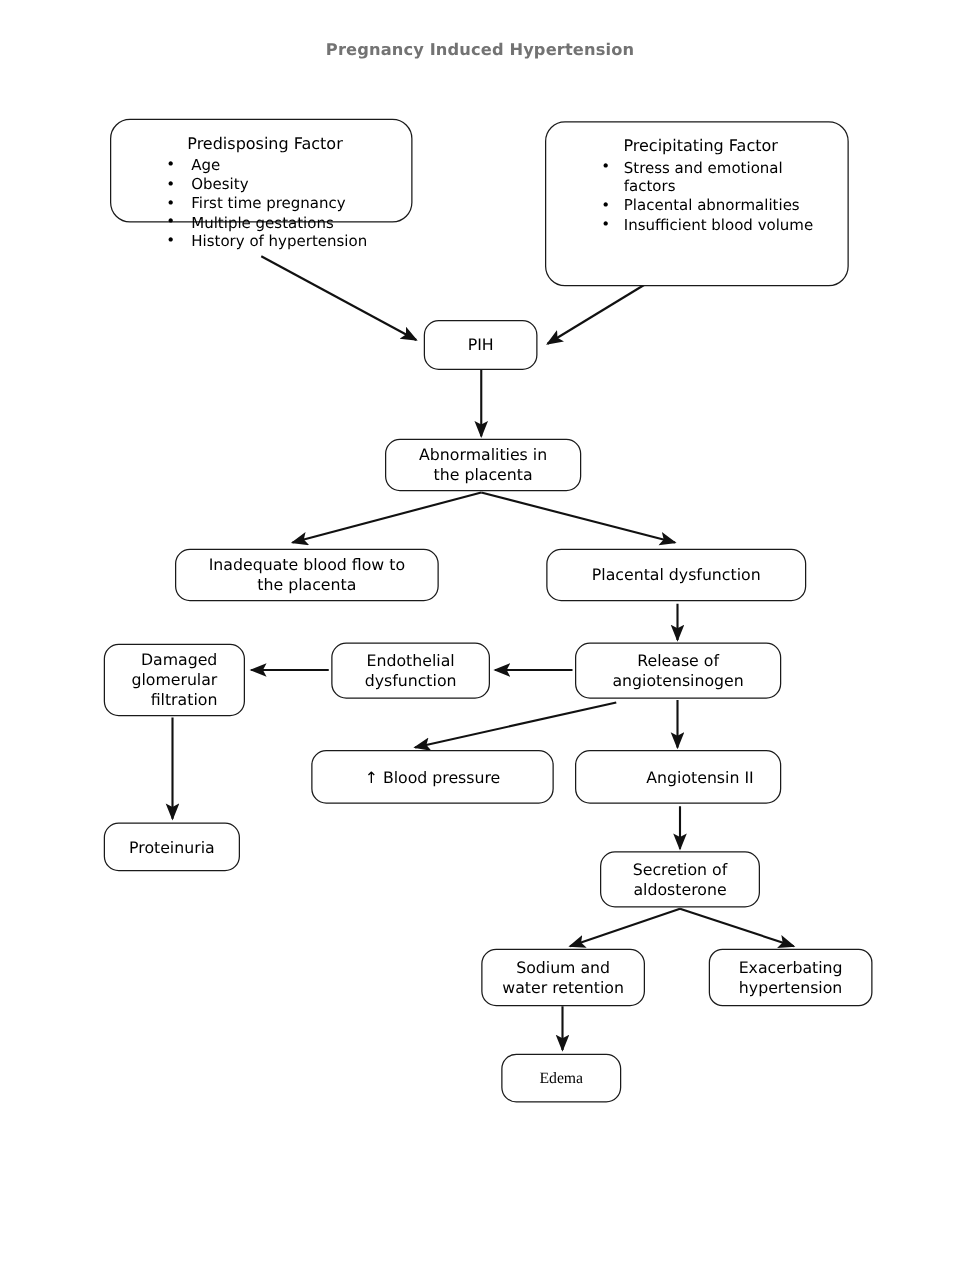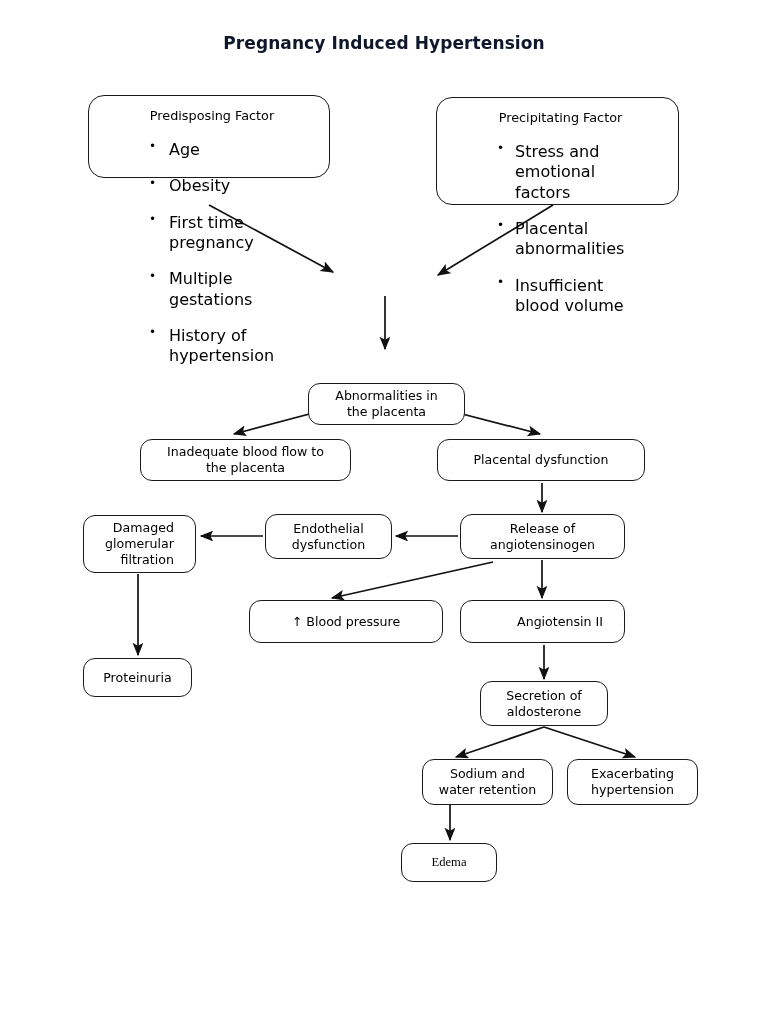--- a/index.html
+++ b/index.html
@@ -19,23 +19,23 @@
     left: 0; top: 0;
     width: 768px;
     height: 1024px;
   }
   .chart-title {
     position: absolute;
     left: 0;
     top: 33px;
     width: 768px;
     text-align: center;
-    font-size: 17px;
+    font-size: 13px;
     font-weight: bold;
-    color: #0f172a;
+    color: #737373;
     letter-spacing: 0.1px;
   }
   svg.edges {
     position: absolute;
     left: 0; top: 0;
     width: 768px;
     height: 1024px;
     pointer-events: none;
   }
   .node {
@@ -74,23 +74,23 @@
     padding-left: 6px;
   }
   ul.factor-list {
     list-style: none;
     margin: 0;
     padding: 0;
   }
   ul.factor-list li {
     position: relative;
     padding-left: 54px;
-    font-size: 16px;
+    font-size: 12px;
     line-height: 1.27;
-    margin: 16px;
+    margin: 0;
   }
   ul.factor-list li::before {
     content: "\2022";
     position: absolute;
     left: 34px;
     top: -0.5px;
     font-size: 12px;
   }
 </style>
 </head>
@@ -144,33 +144,36 @@
       <ul class="factor-list">
         <li>Age</li>
         <li>Obesity</li>
         <li>First time pregnancy</li>
         <li>Multiple gestations</li>
         <li>History of hypertension</li>
       </ul>
     </div>
   </div>
 
-  <div class="node factor-box" style="left:436px; top:97px; width:243px; height:108px;">
+  <div class="node factor-box" style="left:436px; top:97px; width:243px; height:132px;">
     <div class="factor-inner">
       <div class="factor-heading">Precipitating Factor</div>
       <ul class="factor-list">
         <li style="padding-left:52px;">Stress and emotional factors</li>
         <li style="padding-left:52px;">Placental abnormalities</li>
         <li style="padding-left:52px;">Insufficient blood volume</li>
       </ul>
     </div>
   </div>
 
-
-  <div class="node" style="left:308px; top:351px; width:157px; height:42px;margin-top:32px;">
+  <div class="node" style="left:339px; top:256px; width:91px; height:40px;">
+    <span class="node-label">PIH</span>
+  </div>
+
+  <div class="node" style="left:308px; top:351px; width:157px; height:42px;">
     <span class="node-label">Abnormalities in
 the placenta</span>
   </div>
 
   <div class="node" style="left:128px; top:439px; width:211px; height:42px;margin-left:12px;">
     <span class="node-label">Inadequate blood flow to
 the placenta</span>
   </div>
 
   <div class="node" style="left:437px; top:439px; width:208px; height:42px;">
@@ -203,21 +206,21 @@
 
   <div class="node" style="left:83px; top:658px; width:109px; height:39px;">
     <span class="node-label">Proteinuria</span>
   </div>
 
   <div class="node" style="left:480px; top:681px; width:128px; height:45px;">
     <span class="node-label">Secretion of
 aldosterone</span>
   </div>
 
-  <div class="node" style="left:385px; top:759px; width:131px; height:46px;margin-left:37px;">
+  <div class="node" style="left:385px; top:759px; width:131px; height:46px;">
     <span class="node-label">Sodium and
 water retention</span>
   </div>
 
   <div class="node" style="left:567px; top:759px; width:131px; height:46px;border-radius:11px;">
     <span class="node-label">Exacerbating
 hypertension</span>
   </div>
 
   <div class="node" style="left:401px; top:843px; width:96px; height:39px;font-family:Liberation Serif, serif;">

